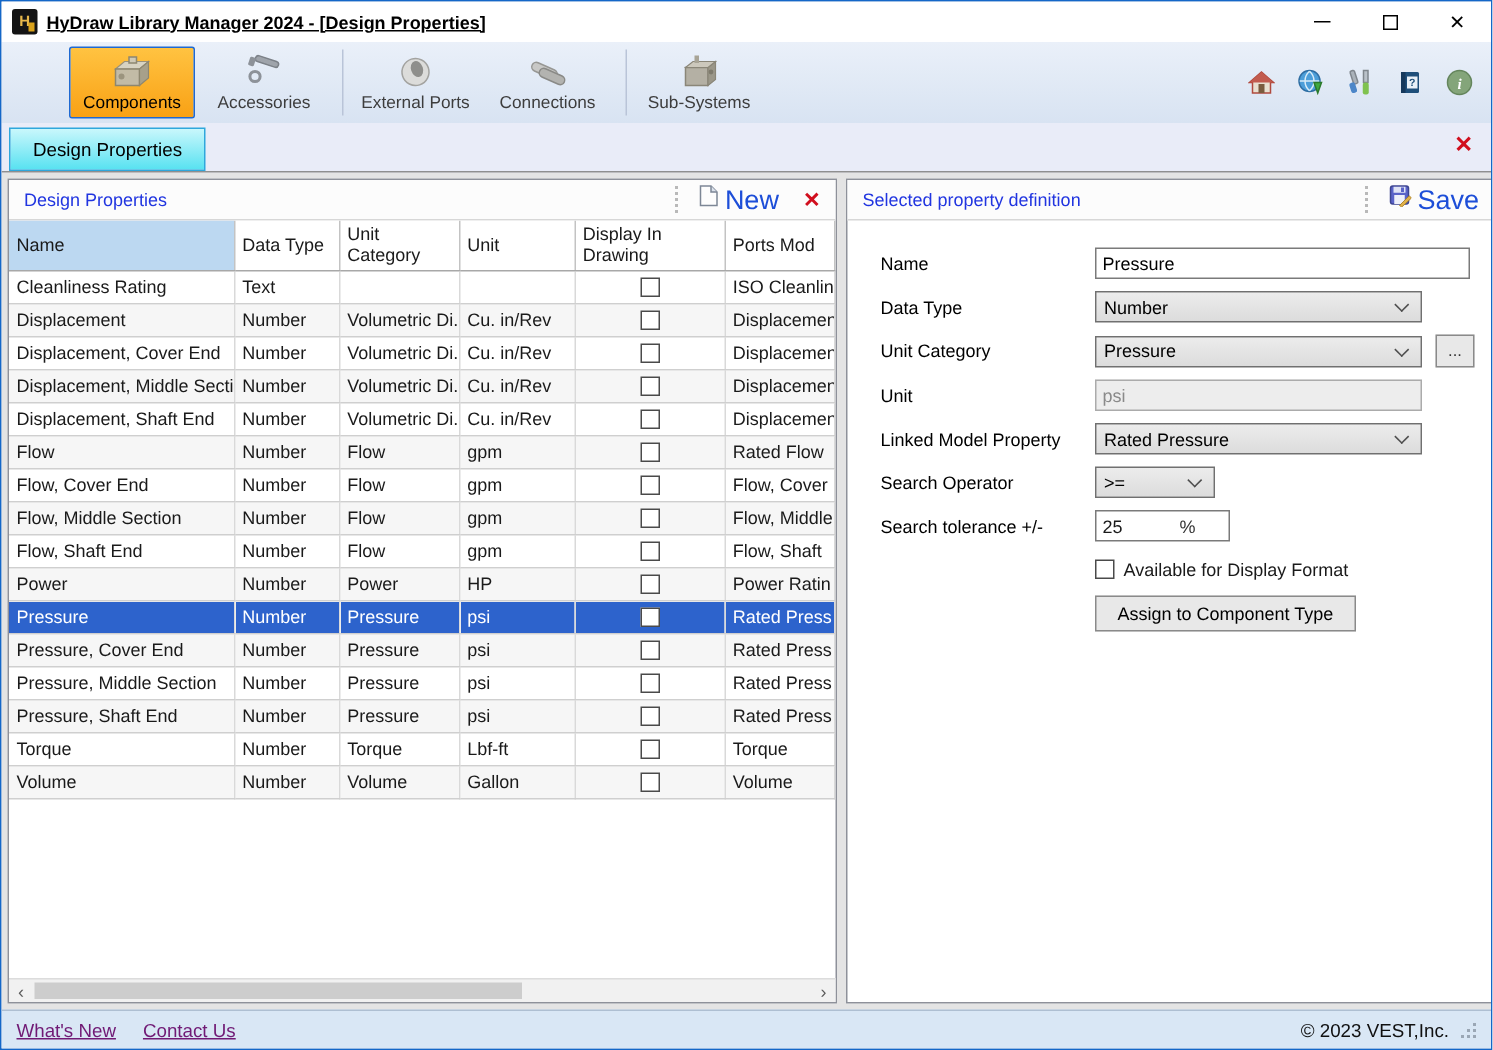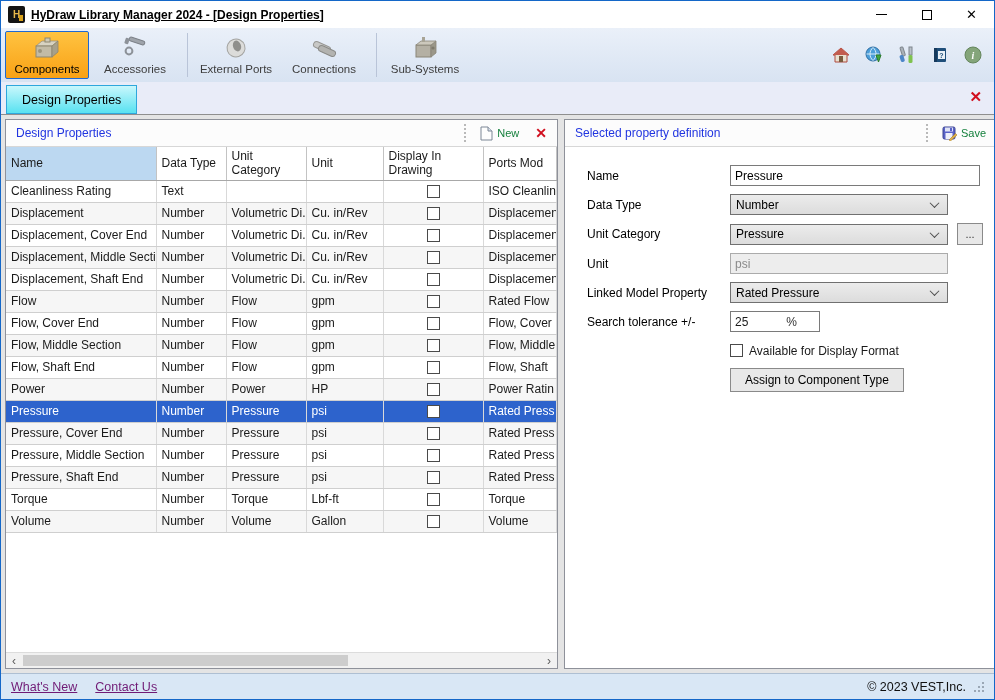--- a/index.html
+++ b/index.html
@@ -15,40 +15,40 @@
   .win-controls { margin-left:auto; display:flex; height:100%; }
   .win-btn { width:45px; height:100%; display:flex; align-items:center; justify-content:center; color:#000; }
   .min-glyph { width:11px; height:1px; background:#000; display:inline-block; }
   .max-glyph { width:10px; height:10px; border:1px solid #000; display:inline-block; }
   .close-glyph { font-size:13px; line-height:1; }
 
   
   .ribbon { height:54px; background:linear-gradient(#eaf0f9,#d8e3f2); display:flex; align-items:center; padding:0 4px; flex:0 0 auto; position:relative; }
   .ribbon-tab { width:84px; height:48px; display:flex; flex-direction:column; align-items:center; justify-content:flex-end; padding-bottom:3px; border:1px solid transparent; border-radius:2px; color:#3d3d3d; font-size:11.5px; margin-right:4px; }
   .ribbon-tab .ricon { height:28px; display:flex; align-items:center; justify-content:center; }
-  .ribbon-tab.active { background:linear-gradient(#ffc341,#f9a115); border:1px solid #1e69d2; color:#000; }
+  .ribbon-tab.active { background:linear-gradient(#ffc341,#f9a115); border:1px solid #1e69d2; color:#000;margin-left:41px; }
   .ribbon-sep { width:1px; height:44px; background:#b9c4d8; margin:0 6px; }
   .ribbon-right { position:absolute; right:12px; top:50%; transform:translateY(-50%); display:flex; gap:15px; align-items:center; }
   .ribbon-right .ic { width:18px; height:18px; display:flex; align-items:center; justify-content:center; }
 
   
   .tabstrip { height:33px; background:#e9ecf8; display:flex; align-items:flex-end; padding:0 5px; flex:0 0 auto; border-bottom:1px solid #8f8f8f; position:relative; }
   .doc-tab { height:29px; padding:0 15px; display:flex; align-items:center; background:linear-gradient(#c9f7fc,#58e2f1); border:1px solid #2fa7dc; font-size:12.5px; color:#000; }
   .tab-close { position:absolute; right:12px; top:7px; color:#d10f1e; font-weight:bold; font-size:15px; line-height:1; }
 
   
   .content { flex:1 1 auto; display:flex; gap:6px; padding:4px; background:#e4e4e4; min-height:0; }
   .panel { background:#fff; border:1px solid #8e919a; display:flex; flex-direction:column; min-height:0; }
   .panel.left { width:553px; flex:0 0 auto; }
   .panel.right { flex:1 1 auto; }
   .panel-header { height:27px; flex:0 0 auto; display:flex; align-items:center; padding:0 6px 0 10px; border-bottom:1px solid #d7d7d7; background:#fcfcfc; }
   .panel-title { color:#2135e0; font-size:12px; }
   .ph-spacer { flex:1; }
   .gripper { width:5px; height:18px; border-left:2px dotted #b9b9b9; margin-right:7px; }
-  .tool-btn { display:flex; align-items:center; gap:4px; background:transparent; border:none; font-family:inherit; font-size:11px; color:#15803d; padding:2px 4px; }
+  .tool-btn { display:flex; align-items:flex-start; gap:4px; background:transparent; border:none; font-family:inherit; font-size:18px; color:#1d4ed8; padding:2px 4px; }
   .red-x { color:#d10f1e; font-weight:bold; font-size:14px; margin-left:8px; padding:0 4px; }
 
   
   .table-wrap { flex:1 1 auto; overflow:hidden; }
   table.grid { border-collapse:collapse; table-layout:fixed; width:551px; }
   table.grid th { height:33px; background:#fff; border-right:1px solid #c3c3c3; border-bottom:1px solid #a8a8a8; font-weight:normal; text-align:left; padding:2px 5px; vertical-align:middle; font-size:12px; line-height:1.2; }
   table.grid th.sorted { background:#bcd8f1; }
   table.grid td { height:22px; border-right:1px solid #d9d9d9; border-bottom:1px solid #cfcfcf; padding:0 5px; white-space:nowrap; overflow:hidden; font-size:12px; }
   table.grid tr:nth-child(even) td { background:#f6f6f6; }
   table.grid tr.sel td { background:#2d63cc; color:#fff; }
@@ -431,20 +431,28 @@
         </div>
         <div class="frow">
           <span class="flabel">Linked Model Property</span>
           <div class="combo">
             <span>Rated Pressure</span>
             <span class="cspace"></span>
               <span class="chev"></span>
           </div>
         </div>
         <div class="frow">
+          <span class="flabel">Search Operator</span>
+          <div class="combo small">
+            <span>&gt;=</span>
+            <span class="cspace"></span>
+              <span class="chev"></span>
+          </div>
+        </div>
+        <div class="frow">
           <span class="flabel">Search tolerance +/-</span>
           <div class="tol-box">
             <span class="tval">25</span>
             <span class="tpct">%</span>
           </div>
         </div>
         <div class="chk-row">
           <span class="checkbox"></span>
           <span>Available for Display Format</span>
         </div>

